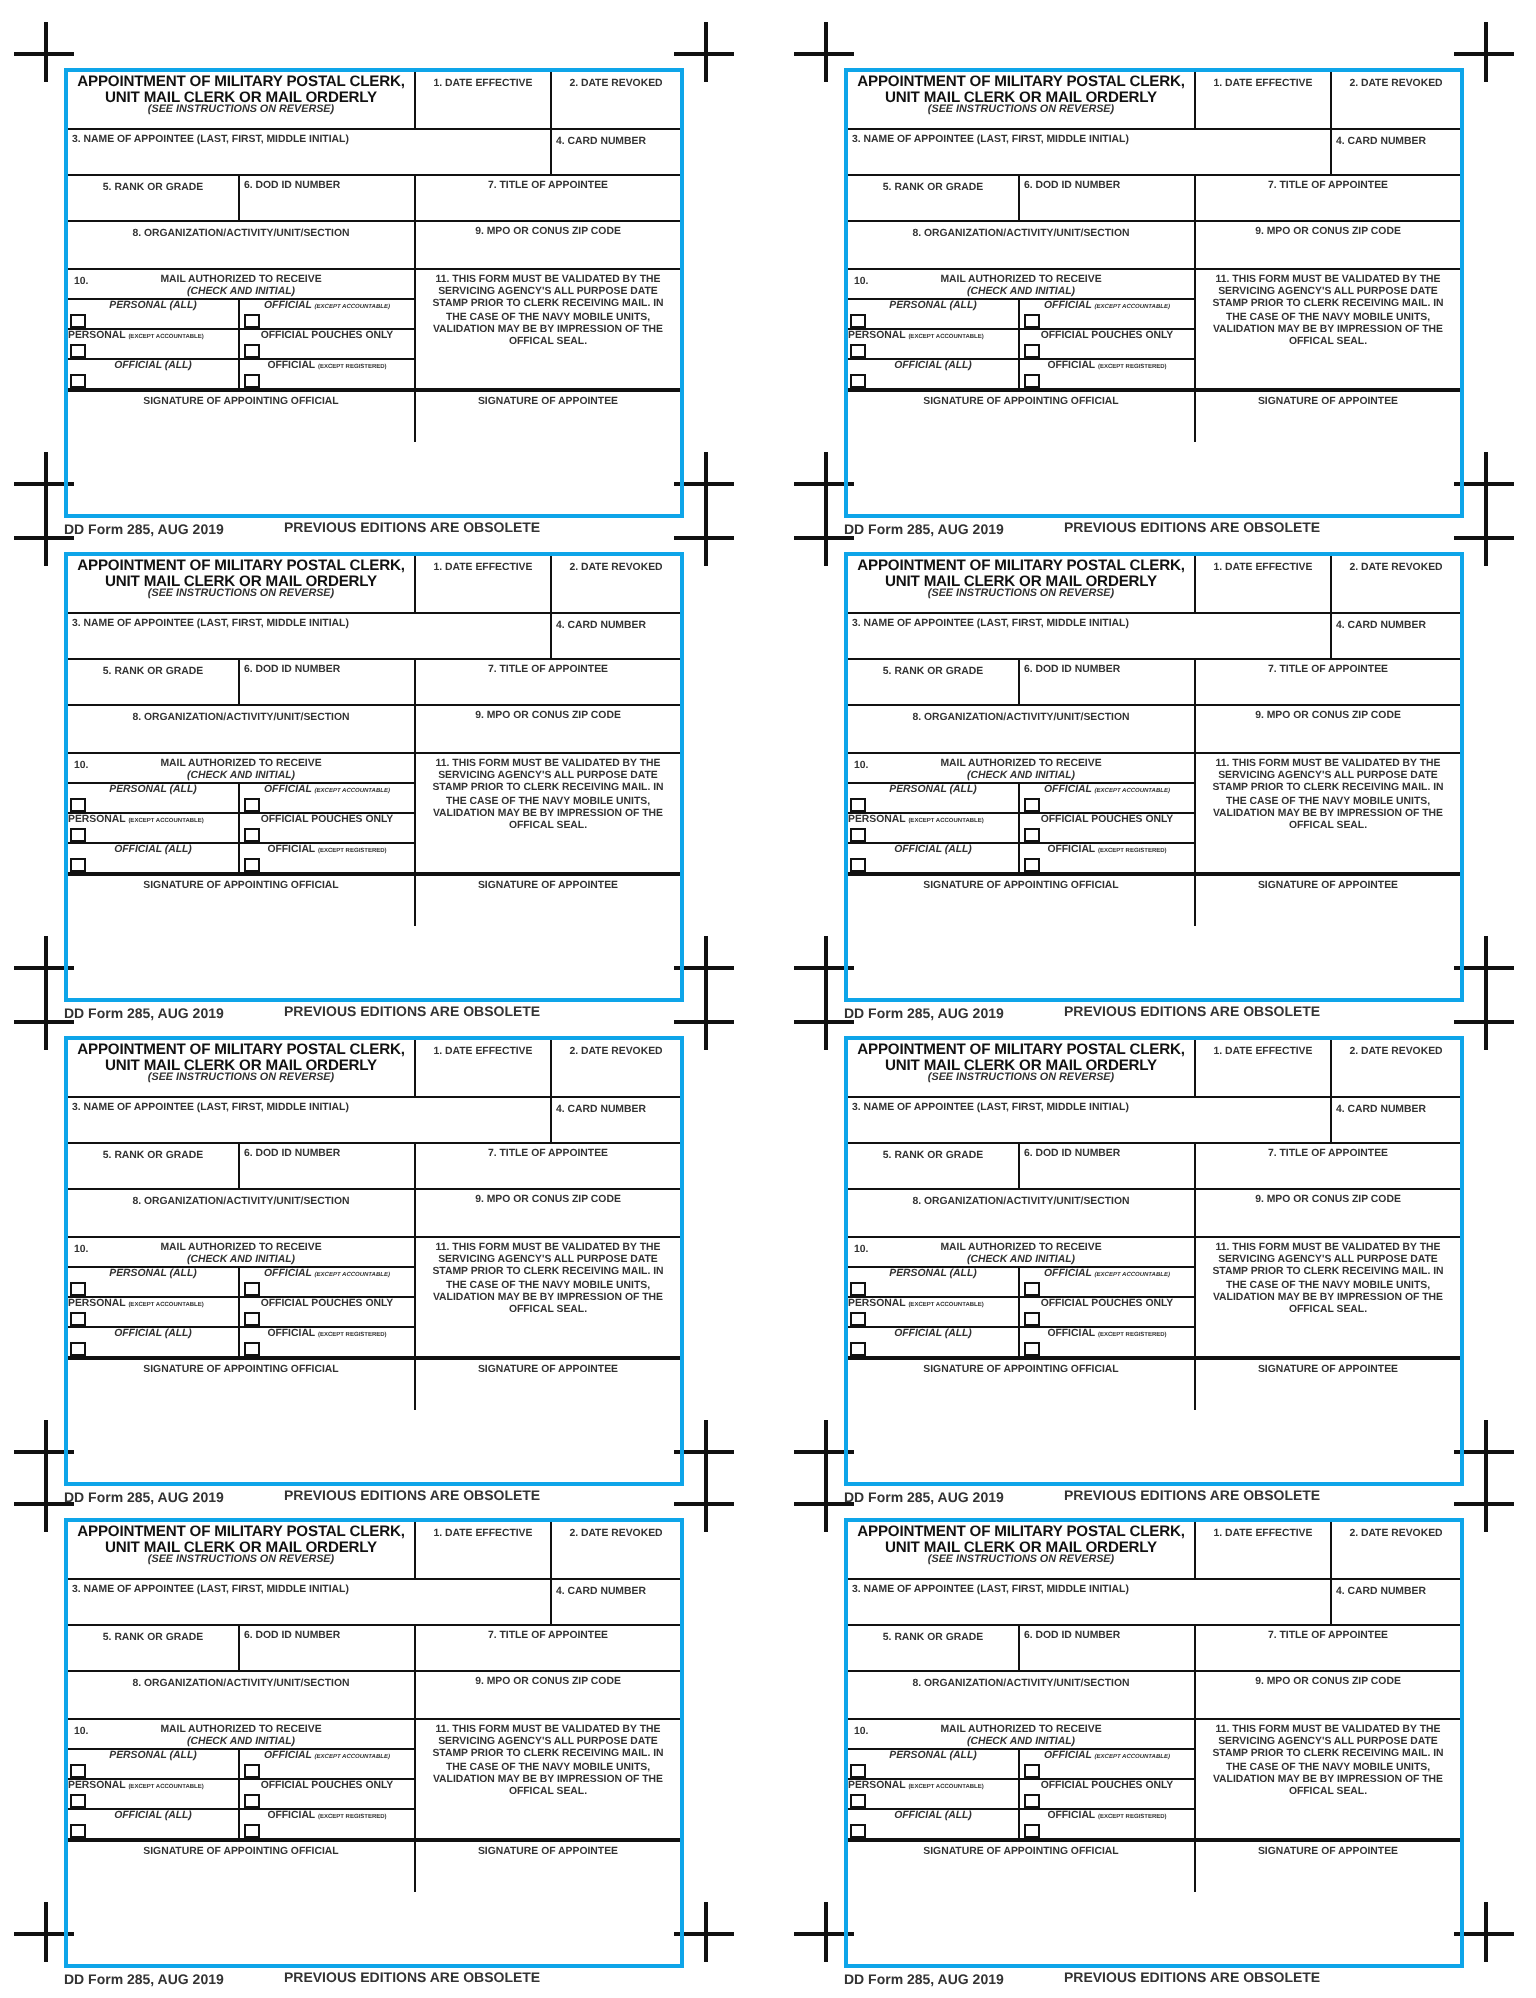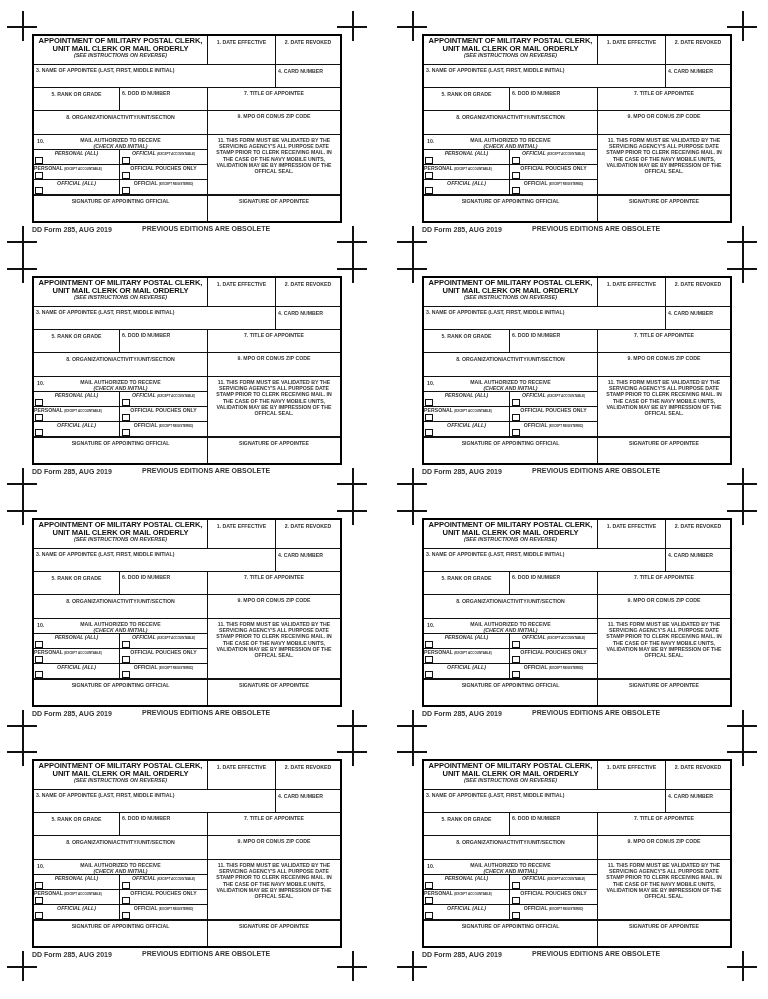--- a/index.html
+++ b/index.html
@@ -1,21 +1,21 @@
 <!DOCTYPE html>
 <html><head>
 <meta charset="utf-8">
 <style>
   html, body { margin: 0; padding: 0; background: #ffffff; }
   body { width: 768px; height: 999px; position: relative; overflow: hidden; font-family: "Liberation Sans", sans-serif; color: #222; }
   .cropmark { position: absolute; background: #111; }
   .cm-h { height: 1.5px; width: 30px; }
   .cm-v { width: 1.5px; height: 30px; }
   .form { position: absolute; width: 310px; }
-  .box { position: relative; width: 310px; height: 189px; border: 2px solid #000000; box-sizing: border-box; }
+  .box { position: relative; width: 310px; height: 225px; border: 2px solid #0ea5e9; box-sizing: border-box; }
   .cell { position: absolute; border-right: 1px solid #111; border-bottom: 1px solid #111; box-sizing: border-box; overflow: hidden; }
   .lbl { font-size: 5.2px; font-weight: bold; color: #333; text-transform: uppercase; line-height: 6px; white-space: nowrap; }
   .lbl.c { text-align: center; }
   .title1 { font-size: 7.6px; font-weight: bold; text-align: center; line-height: 7.5px; color: #111; letter-spacing: -0.1px; }
   .title2 { font-size: 5.4px; font-weight: bold; font-style: italic; text-align: center; color: #333; line-height: 6px; }
   .cb { position: absolute; width: 8px; height: 7px; border: 1.5px solid #111; box-sizing: border-box; background: #fff; }
   .note { font-size: 5.2px; font-weight: bold; text-align: center; line-height: 6.2px; color: #333; text-transform: uppercase; padding: 2px 3px 0 3px; }
   .sub { font-size: 3px; font-weight: bold; }
   .footer { position: relative; height: 14px; }
   .footer .fl { position: absolute; left: 0; top: 3px; font-size: 7px; font-weight: bold; color: #333; }

